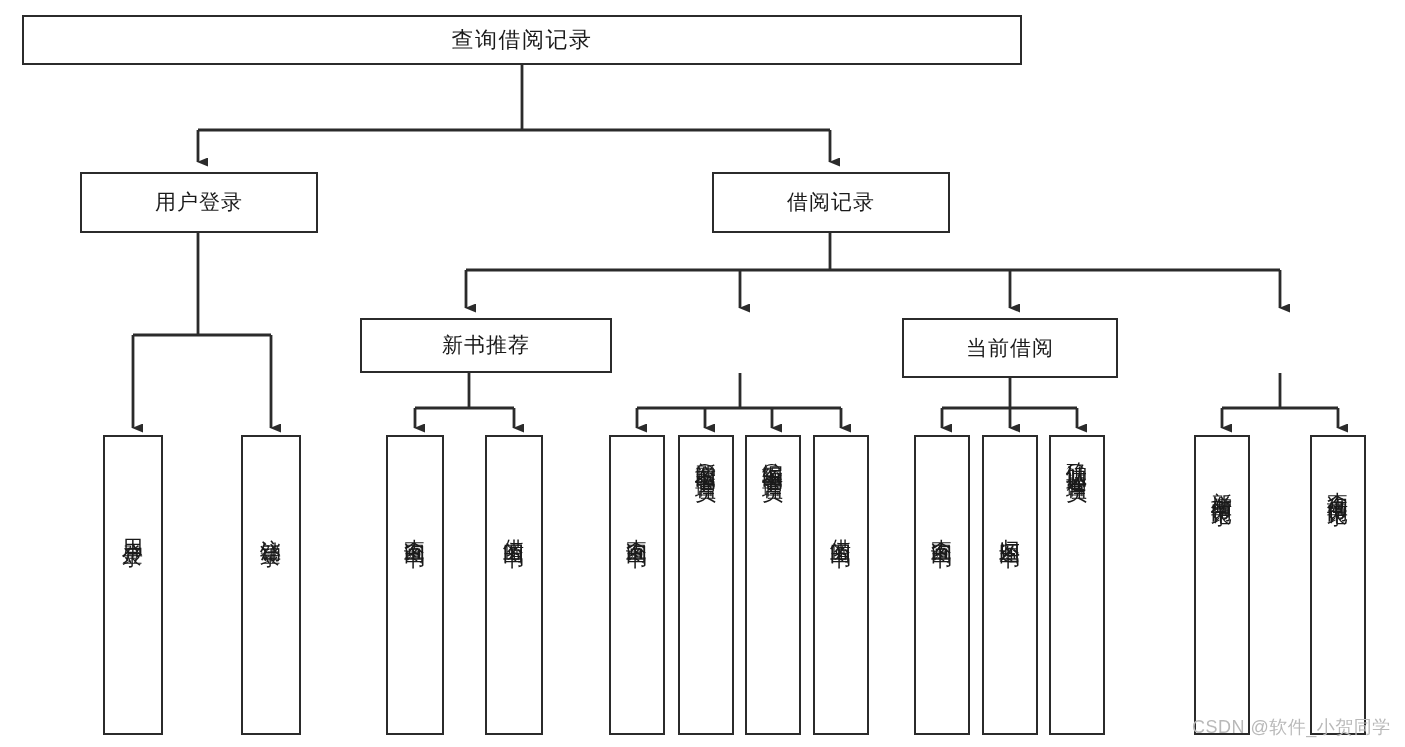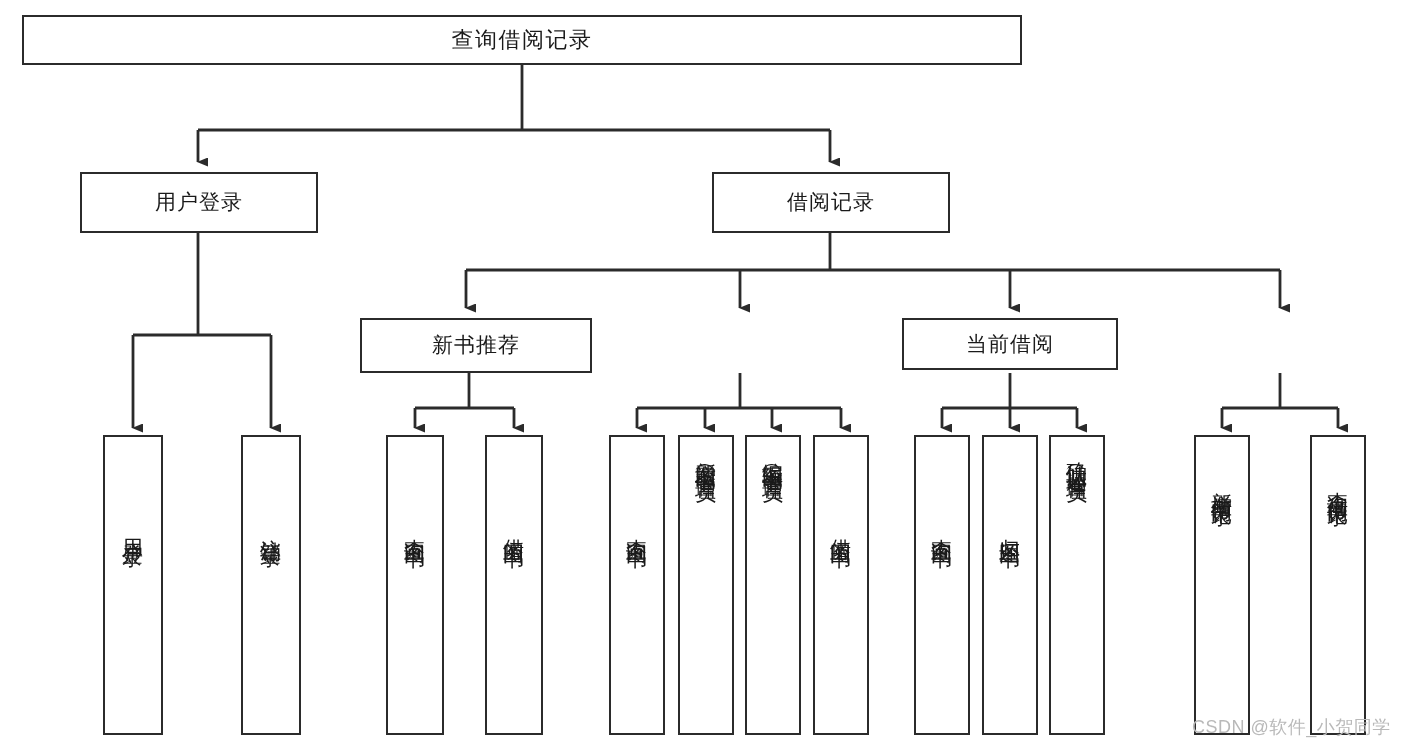--- a/index.html
+++ b/index.html
@@ -136,26 +136,26 @@
   </div>
 
   <div class="node horizontal" style="left:80px; top:172px; width:238px; height:61px;">
     <span class="node-label">用户登录</span>
   </div>
 
   <div class="node horizontal" style="left:712px; top:172px; width:238px; height:61px;">
     <span class="node-label">借阅记录</span>
   </div>
 
-  <div class="node horizontal" style="left:360px; top:318px; width:232px; height:55px;">
+  <div class="node horizontal" style="left:360px; top:318px; width:252px; height:55px;">
     <span class="node-label">新书推荐</span>
   </div>
 
 
-  <div class="node horizontal" style="left:902px; top:318px; width:216px; height:52px;">
+  <div class="node horizontal" style="left:902px; top:318px; width:216px; height:60px;">
     <span class="node-label">当前借阅</span>
   </div>
 
 
   <div class="node vertical" style="left:103px; top:435px; width:60px; height:300px; padding-top:85px;">
     <span class="node-label">用户登录</span>
   </div>
 
   <div class="node vertical" style="left:241px; top:435px; width:60px; height:300px; padding-top:85px;">
     <span class="node-label">注销登录</span>

